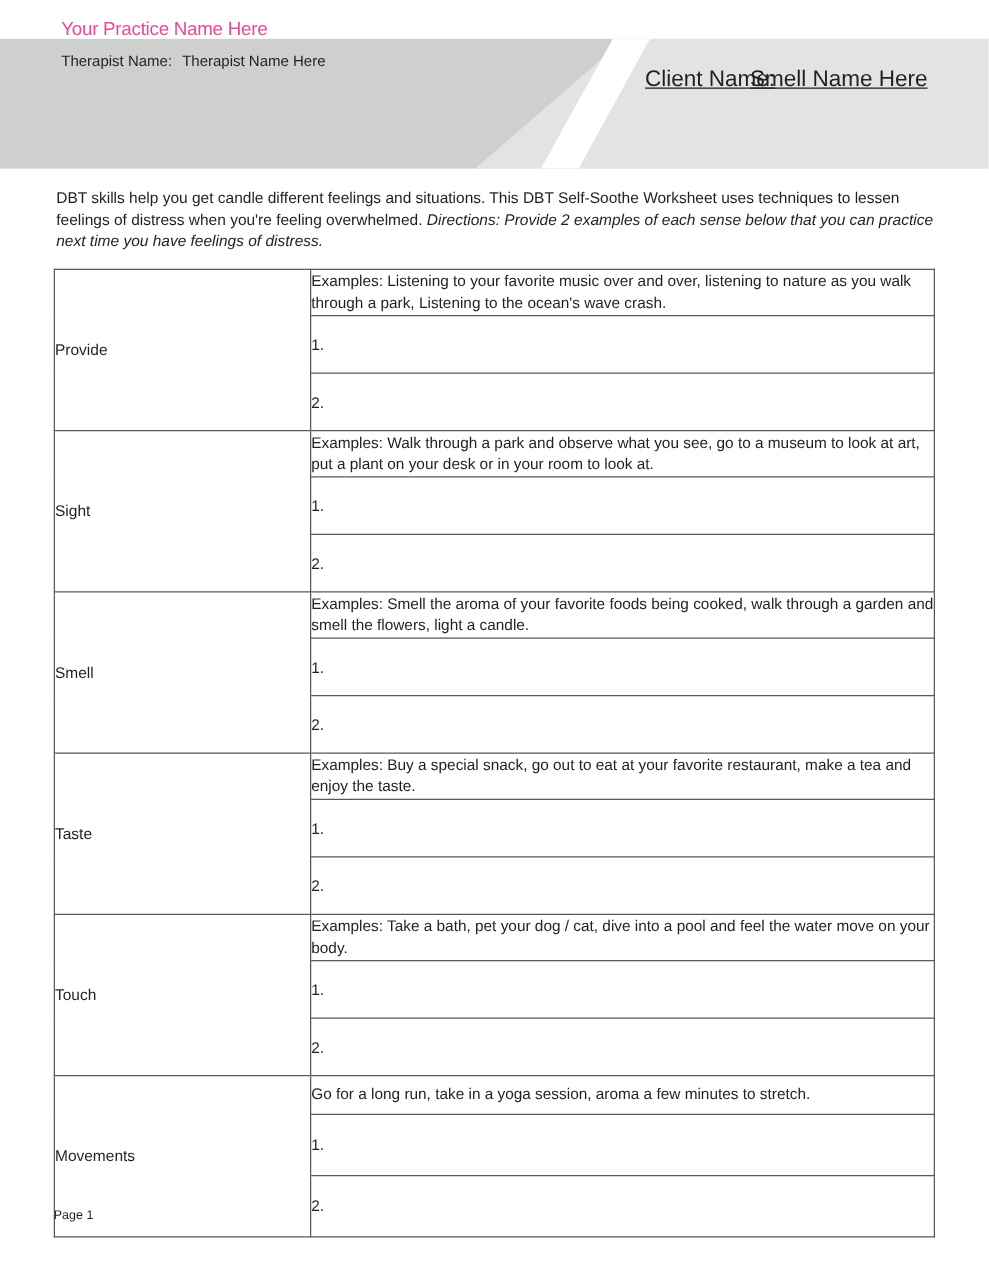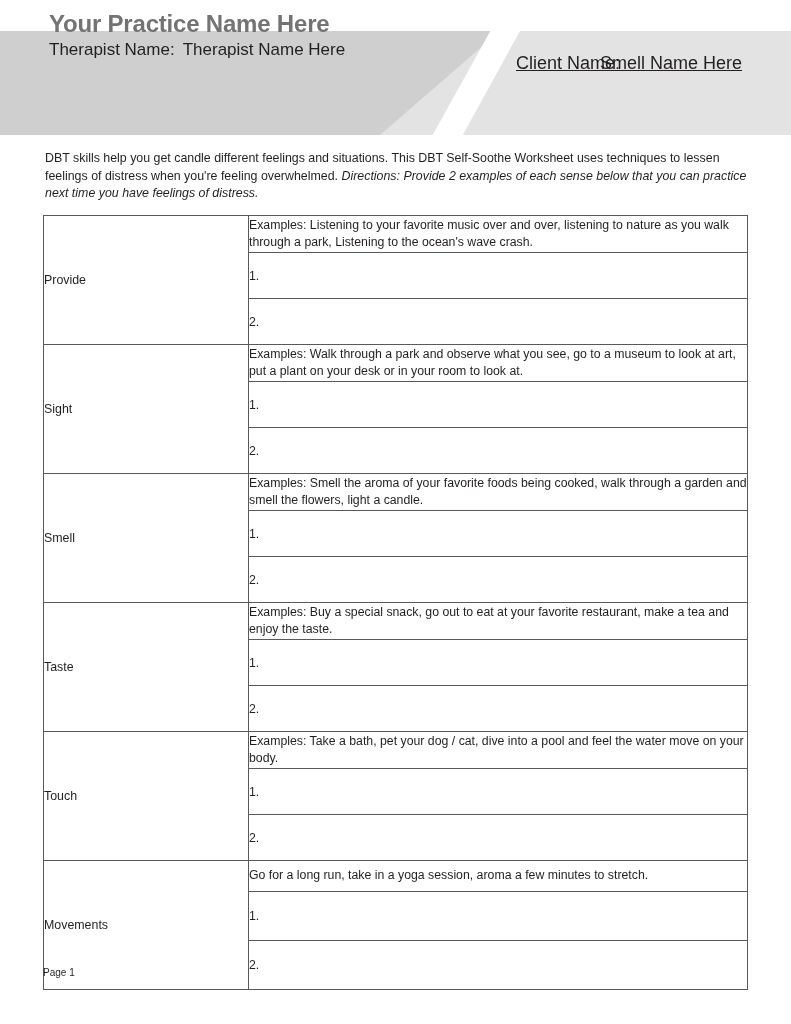--- a/index.html
+++ b/index.html
@@ -41,30 +41,30 @@
     clip-path: polygon(94.3% 0, 100% 0, 89% 100%, 83.2% 100%);
   }
 
   .header-left {
     position: absolute;
     left: 49px;
     top: 10px;
     width: 400px;
   }
   .practice-name {
-    font-size: 24px;
-    font-weight: bold;
+    font-size: 15px;
+    font-weight: normal;
     letter-spacing: -0.2px;
     line-height: 28px;
     margin: 0;
-    color: #737373;
+    color: #ec4899;
   }
   .therapist-line {
     margin-top: 4px;
-    font-size: 17px;
+    font-size: 12px;
     line-height: 15px;
     white-space: nowrap;
   }
   .therapist-line .lbl { }
   .therapist-line .val { margin-left: 8px; }
 
   .script-title {
     margin-top: 8px;
     font-family: "DejaVu Serif", serif;
     font-style: italic;

